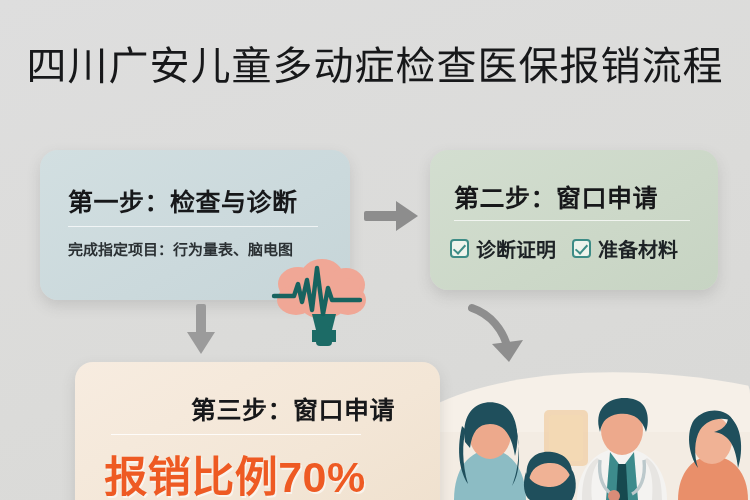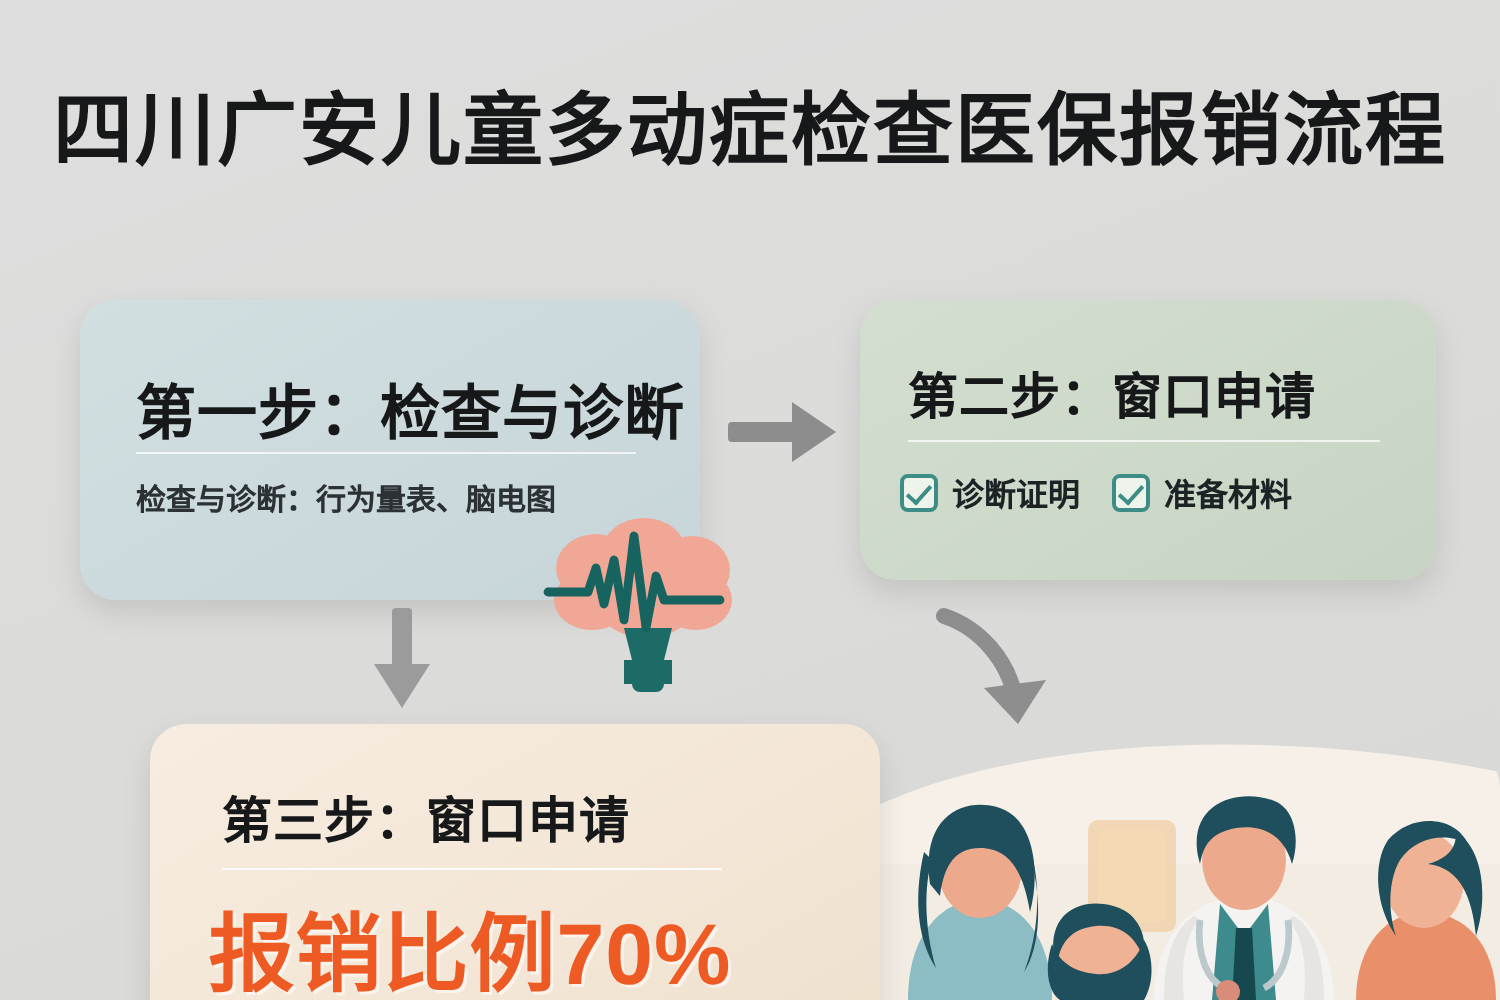--- a/index.html
+++ b/index.html
@@ -25,21 +25,21 @@
   }
 
   
   .page-title {
     position: absolute;
     left: 0;
     top: 44px;
     width: 750px;
     text-align: center;
     font-size: 40px;
-    font-weight: 700;
+    font-weight: 400;
     letter-spacing: 1px;
     color: #17181a;
     line-height: 1.1;
     white-space: nowrap;
   }
 
   
   .card {
     position: absolute;
     border-radius: 18px;
@@ -67,21 +67,21 @@
     top: 150px;
     width: 310px;
     height: 150px;
     background: linear-gradient(150deg, #d2dfe1 0%, #cbd9dc 60%, #c6d5d8 100%);
     overflow: hidden;
   }
   #card-step1 .card-title {
     position: absolute;
     left: 28px;
     top: 32px;
-    font-size: 30px;
+    font-size: 25px;
   }
   #card-step1 .card-divider {
     position: absolute;
     left: 28px;
     top: 76px;
     width: 250px;
   }
   #card-step1 .card-sub {
     position: absolute;
     left: 28px;
@@ -151,44 +151,43 @@
     position: absolute;
     left: 4px;
     top: 1px;
     width: 5px;
     height: 10px;
     border: solid #3d8c86;
     border-width: 0 2.6px 2.6px 0;
     transform: rotate(42deg);
   }
   .check-label {
-    font-size: 16px;
+    font-size: 20px;
     font-weight: 700;
     color: #1d2225;
     white-space: nowrap;
   }
 
   
   #card-step3 {
     left: 75px;
     top: 362px;
     width: 365px;
     height: 168px;
     background: linear-gradient(150deg, #f7ece0 0%, #f3e6d6 60%, #efe0cd 100%);
     border-radius: 18px 18px 0 0;
     overflow: hidden;
   }
   #card-step3 .card-title {
     position: absolute;
     left: 0;
     top: 28px;
     width: 320px;
-    text-align: left;
+    text-align: right;
     font-size: 25px;
-    margin-left: 36px;
   }
   #card-step3 .card-divider {
     position: absolute;
     left: 36px;
     top: 72px;
     width: 250px;
     background: rgba(255, 255, 255, 0.85);
   }
   #highlight-rate {
     position: absolute;
@@ -227,21 +226,21 @@
 </head>
 <body>
 
 <div id="canvas">
 
   <div class="page-title">四川广安儿童多动症检查医保报销流程</div>
 
   <div class="card" id="card-step1">
     <div class="card-title">第一步：检查与诊断</div>
     <hr class="card-divider">
-    <div class="card-sub">检查与诊断：行为量表、脑电图</div>
+    <div class="card-sub">完成指定项目：行为量表、脑电图</div>
   </div>
 
   <svg id="brain-illustration" viewBox="0 0 110 100">
 
     <g fill="#f0a796">
       <ellipse cx="30" cy="32" rx="20" ry="17"></ellipse>
       <ellipse cx="54" cy="24" rx="21" ry="17"></ellipse>
       <ellipse cx="78" cy="33" rx="19" ry="17"></ellipse>
       <ellipse cx="28" cy="48" rx="19" ry="15"></ellipse>
       <ellipse cx="55" cy="50" rx="24" ry="17"></ellipse>

